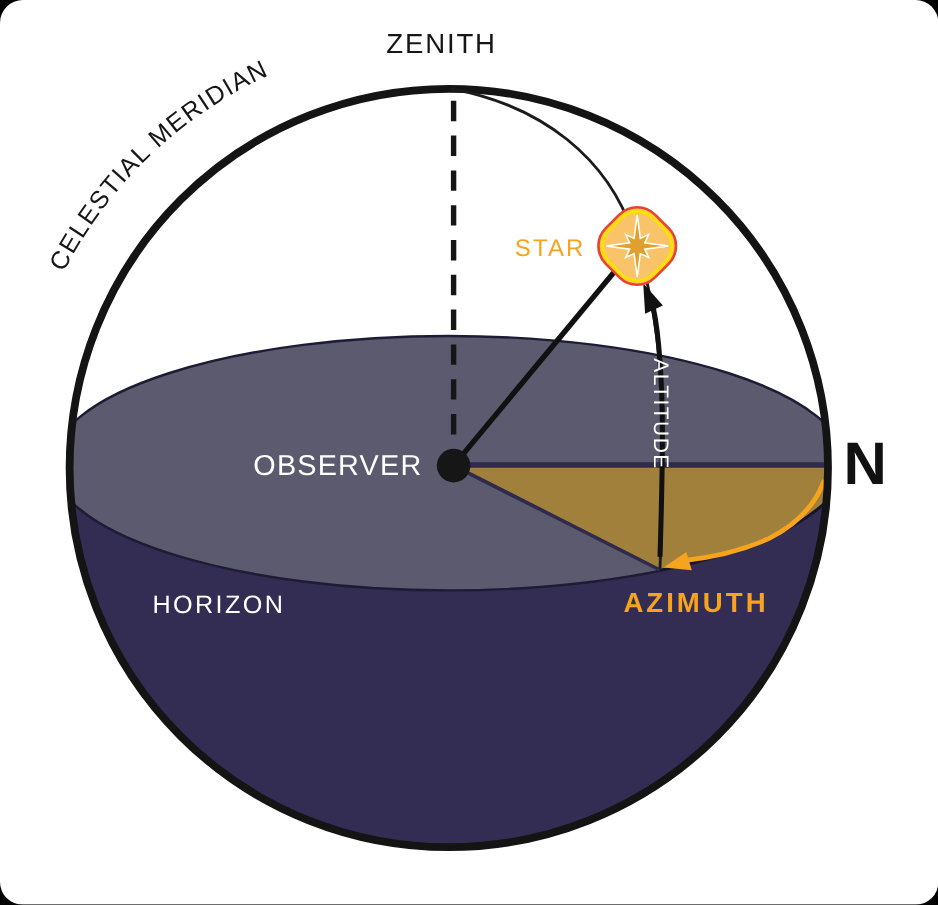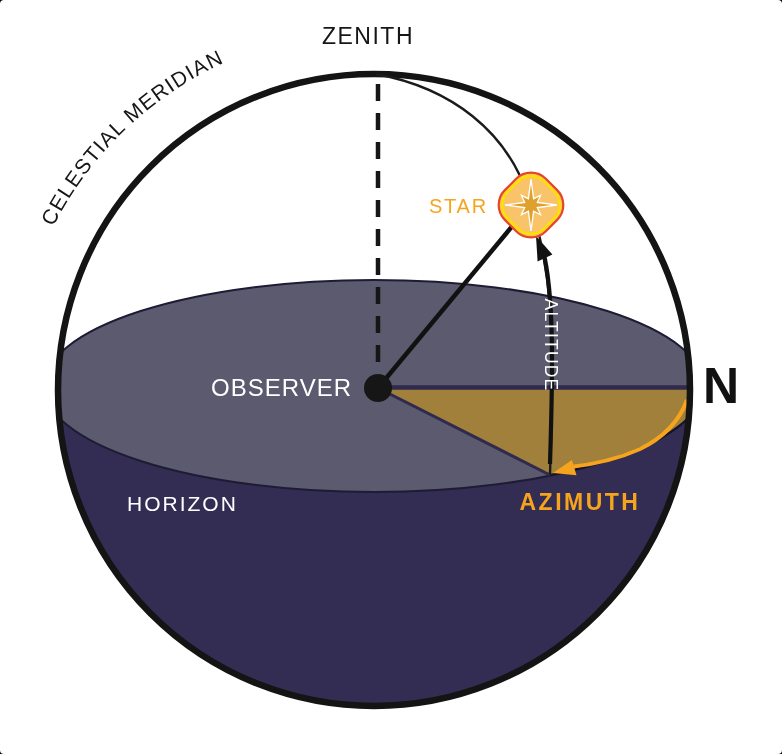--- a/index.html
+++ b/index.html
@@ -6,21 +6,21 @@
   .frame{
     position:relative;
     width:782px;height:754px;
     background:#000;
     overflow:hidden;
     font-family:"Liberation Sans", sans-serif;
   }
   .canvas{
     position:absolute;inset:0;
     background:#ffffff;
-    border-radius:4px;
+    border-radius:19px;
   }
   svg{position:absolute;left:0;top:0;}
   text{font-family:"Liberation Sans", sans-serif;}
 </style>
 </head>
 <body>
 
 <div class="frame">
   <div class="canvas">
     <svg width="782" height="754" viewBox="0 0 782 754">

